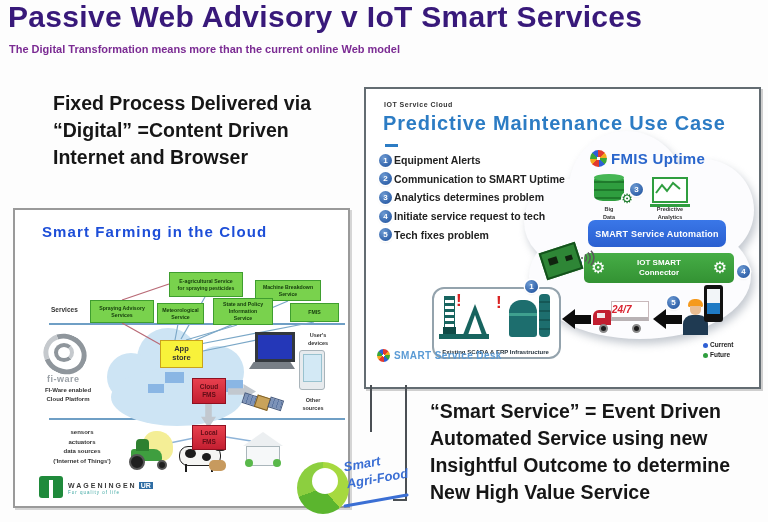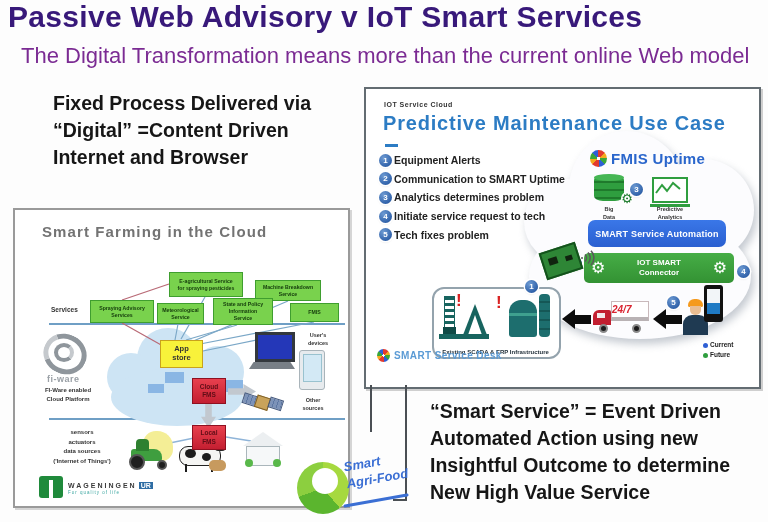--- a/index.html
+++ b/index.html
@@ -3,21 +3,21 @@
 <meta charset="utf-8">
 <style>
   html,body{margin:0;padding:0;background:#e9e9e9;}
   #slide{position:relative;width:768px;height:522px;background:#fdfdfd;overflow:hidden;
          font-family:"Liberation Sans",sans-serif;}
   .abs{position:absolute;}
   .tiny{font-weight:bold;color:#333;text-align:center;}
 
   
   .title{left:8px;top:0px;font-size:30px;font-weight:bold;color:#38197a;letter-spacing:.3px;white-space:nowrap;}
-  .subtitle{left:9px;top:43px;font-size:22px;font-weight:normal;color:#7b2b93;white-space:nowrap;margin-left:12px;}
+  .subtitle{left:9px;top:43px;font-size:11px;font-weight:bold;color:#7b2b93;white-space:nowrap;}
 
   
   .note{font-weight:bold;color:#161616;font-size:19.5px;line-height:27px;}
   .note-digital{left:53px;top:90px;}
   .note-smart{left:430px;top:398px;}
 
   
   .iot-panel{left:364px;top:87px;width:393px;height:298px;background:#fff;border:2px solid #636c72;
              box-shadow:2px 2px 0 #cfcfcf;overflow:hidden;}
   .kicker{left:18px;top:12px;font-size:7px;font-weight:bold;color:#333;letter-spacing:.5px;}
@@ -127,21 +127,21 @@
   .footer-name{font-size:10px;color:#5b9bd5;letter-spacing:.4px;font-weight:bold;}
 
   
   .vline1{left:370px;top:385px;width:2px;height:47px;background:#4a4f54;}
   .vline2{left:405px;top:385px;width:2px;height:116px;background:#4a4f54;}
   .hline-art{left:393px;top:499px;width:14px;height:2px;background:#4a4f54;}
 
   
   .farm-panel{left:13px;top:208px;width:333px;height:296px;background:#fff;border:2px solid #9a9a9a;
       box-shadow:2px 2px 0 #d5d5d5;}
-  .farm-title{left:27px;top:13px;font-size:15px;font-weight:bold;color:#737373;letter-spacing:1.1px;white-space:nowrap;}
+  .farm-title{left:27px;top:13px;font-size:15px;font-weight:bold;color:#1d4ed8;letter-spacing:1.1px;white-space:nowrap;}
   .services-label{left:36px;top:96px;font-size:6.5px;font-weight:bold;color:#333;}
   .hline{height:2px;background:#6f9fc5;}
   .hl1{left:34px;top:113px;width:296px;}
   .hl2{left:34px;top:208px;width:296px;}
 
   .gbox{background:#79d24d;border:1px solid #3f9e2f;color:#143a0c;font-weight:bold;font-size:5.2px;
       line-height:1.3;display:flex;flex-direction:column;align-items:center;justify-content:center;
       text-align:center;z-index:3;box-sizing:border-box;}
   .gb-eagri{left:154px;top:62px;width:74px;height:25px;}
   .gb-breakdown{left:240px;top:70px;width:66px;height:21px;}
@@ -550,18 +550,18 @@
       <div class="abs af-text">
         <div>Smart</div>
         <div>Agri-Food</div>
       </div>
       <div class="abs af-swoosh"></div>
     </div>
   </section>
 
   <div class="abs note note-smart">
     <div>“Smart Service” = Event Driven</div>
-    <div>Automated Action using new</div>
+    <div>Automated Service using new</div>
     <div>Insightful Outcome to determine</div>
     <div>New High Value Service</div>
   </div>
 
 </div>
 
 </body></html>

